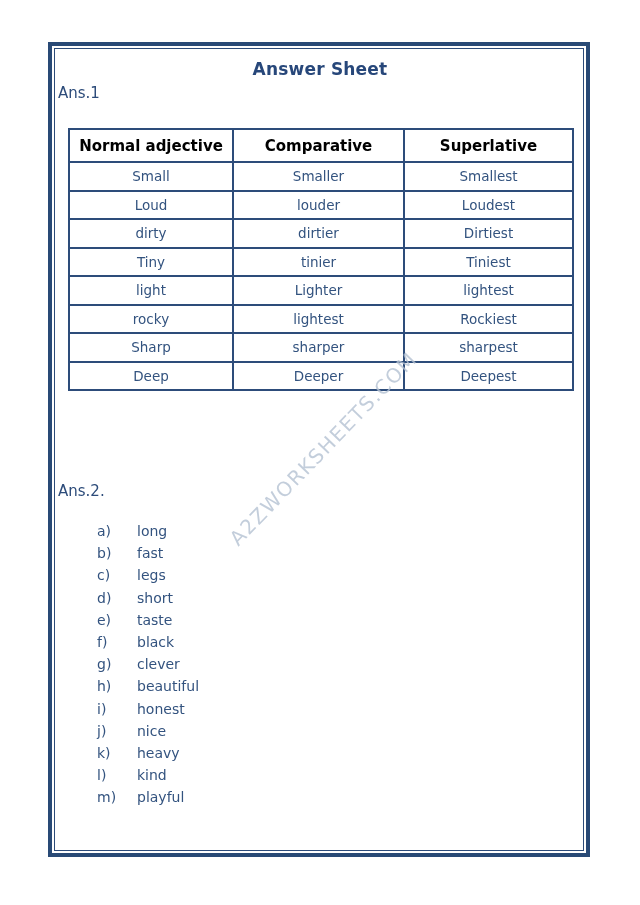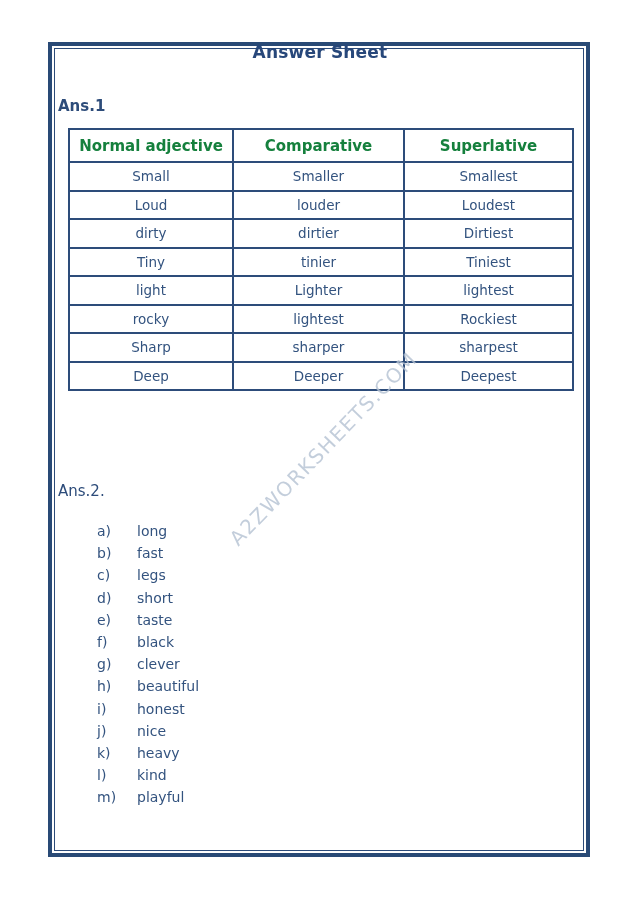--- a/index.html
+++ b/index.html
@@ -15,52 +15,52 @@
     position:absolute; left:48px; top:42px;
     width:542px; height:815px;
     border:4px solid #294a76;
     box-sizing:border-box;
   }
   .frame-inner {
     position:absolute; left:2px; top:2px; right:2px; bottom:2px;
     border:1.5px solid #2d4c7a;
   }
   .title {
-    position:absolute; left:0; top:42px; width:640px;
+    position:absolute; left:0; top:59px; width:640px;
     text-align:center;
     font-size:17px; font-weight:bold;
     color:#27477a;
     letter-spacing:0.2px;
   }
   .ans-label {
     position:absolute; left:58px;
     font-size:15px;
     color:#2d4c7a;
   }
-  #ans1-label { top:97px;font-weight:bold; }
+  #ans1-label { top:84px; }
   #ans2-label { top:482px; }
 
   table.adj-table {
     position:absolute; left:68px; top:128px;
     width:504px;
     border-collapse:collapse;
     table-layout:fixed;
   }
   .adj-table th, .adj-table td {
     border:2px solid #2d4c7a;
     text-align:center;
     vertical-align:middle;
     padding:0;
     overflow:hidden;
   }
   .adj-table th {
     height:31px;
     font-size:15px;
     font-weight:bold;
-    color:#15803d;
+    color:#000000;
   }
   .adj-table td {
     height:26.5px;
     font-size:13.5px;
     font-weight:normal;
     color:#33537f;
   }
 
   .answer-list {
     position:absolute; left:97px; top:520px;

